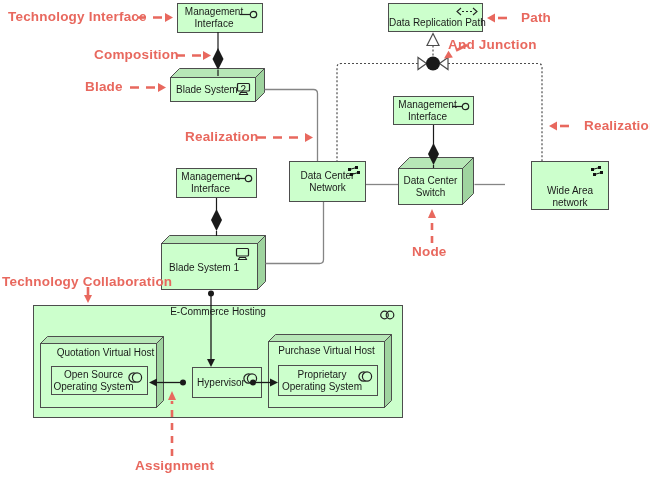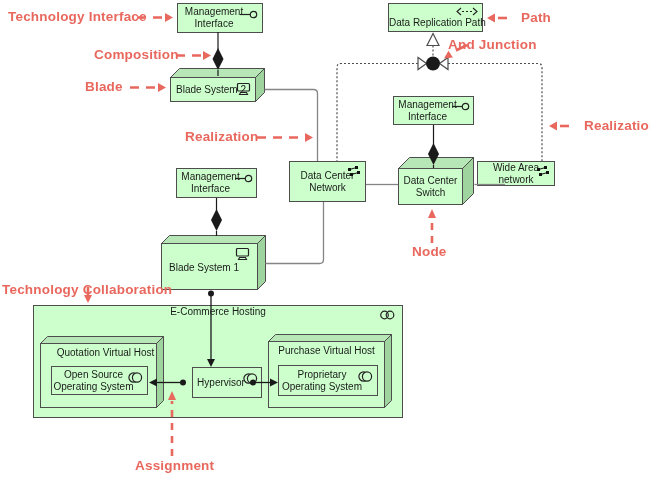--- a/index.html
+++ b/index.html
@@ -95,21 +95,21 @@
         <line x1="2.5" y1="4.5" x2="9.5" y2="2.5" stroke="#111" stroke-width="1"></line>
         <line x1="4.5" y1="9.5" x2="11.5" y2="7.5" stroke="#111" stroke-width="1"></line>
         <rect x="1" y="3" width="3" height="3" fill="#111"></rect>
           <rect x="8" y="1" width="3" height="3" fill="#111"></rect>
         <rect x="3" y="8" width="3" height="3" fill="#111"></rect>
           <rect x="10" y="6" width="3" height="3" fill="#111"></rect>
       </svg>
     </span>
   </div>
 
-  <div class="box ccol" style="left:477px;top:161px;width:78px;height:25px;">
+  <div class="box ccol" style="left:531px;top:161px;width:78px;height:49px;justify-content:flex-end;">
     <span>Wide Area</span>
     <span>network</span>
     <span class="icon" style="right:4px;top:3px;">
       <svg width="14" height="12">
         <line x1="2.5" y1="4.5" x2="9.5" y2="2.5" stroke="#111" stroke-width="1"></line>
         <line x1="4.5" y1="9.5" x2="11.5" y2="7.5" stroke="#111" stroke-width="1"></line>
         <rect x="1" y="3" width="3" height="3" fill="#111"></rect>
           <rect x="8" y="1" width="3" height="3" fill="#111"></rect>
         <rect x="3" y="8" width="3" height="3" fill="#111"></rect>
           <rect x="10" y="6" width="3" height="3" fill="#111"></rect>
@@ -319,16 +319,16 @@
   </svg>
 
   <div class="red-label" style="left:94px;top:47px;">Composition</div>
   <div class="red-label" style="left:8px;top:9px;">Technology Interface</div>
   <div class="red-label" style="left:85px;top:79px;">Blade</div>
   <div class="red-label" style="left:185px;top:129px;">Realization</div>
   <div class="red-label" style="left:521px;top:10px;">Path</div>
   <div class="red-label" style="left:448px;top:37px;">And Junction</div>
   <div class="red-label" style="left:584px;top:118px;">Realization</div>
   <div class="red-label" style="left:412px;top:244px;">Node</div>
-  <div class="red-label" style="left:2px;top:282px;">Technology Collaboration</div>
+  <div class="red-label" style="left:2px;top:274px;">Technology Collaboration</div>
   <div class="red-label" style="left:135px;top:458px;">Assignment</div>
 
 </div>
 
 </body></html>

